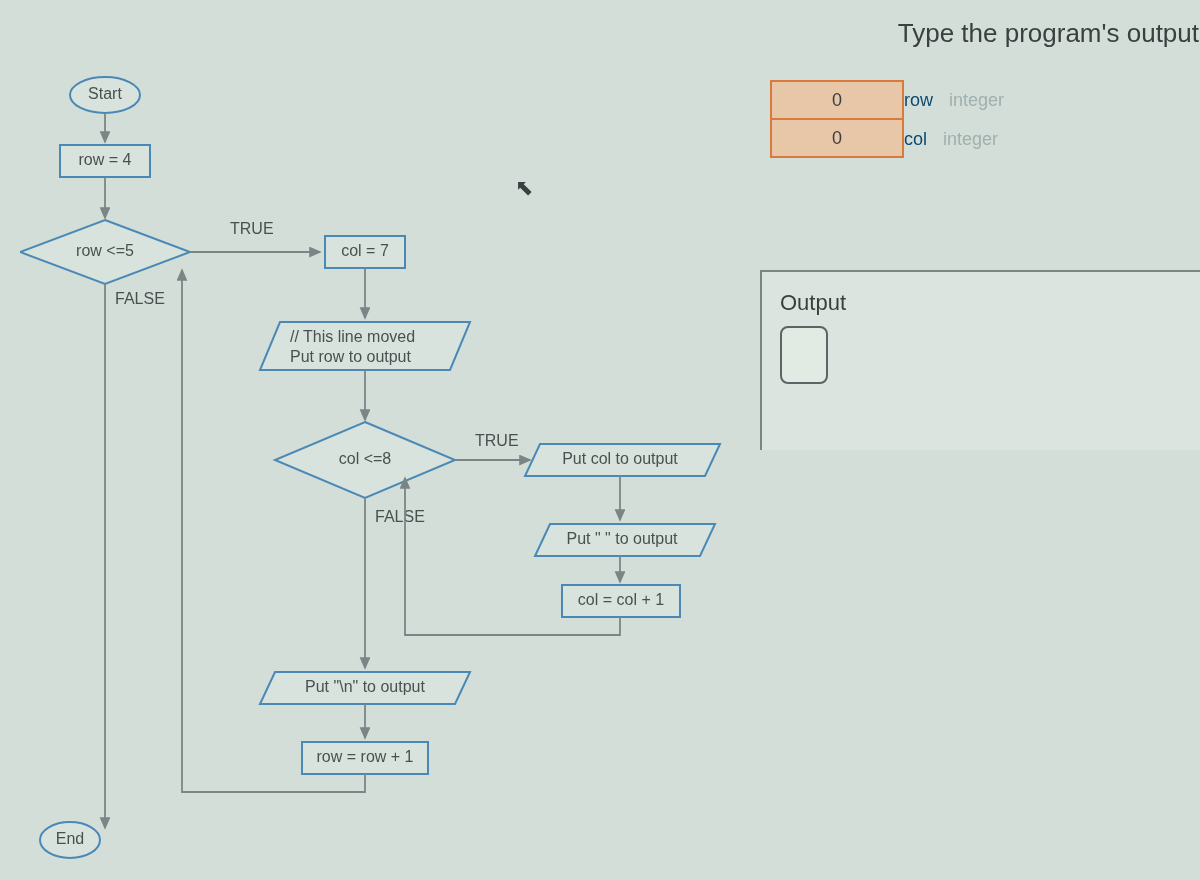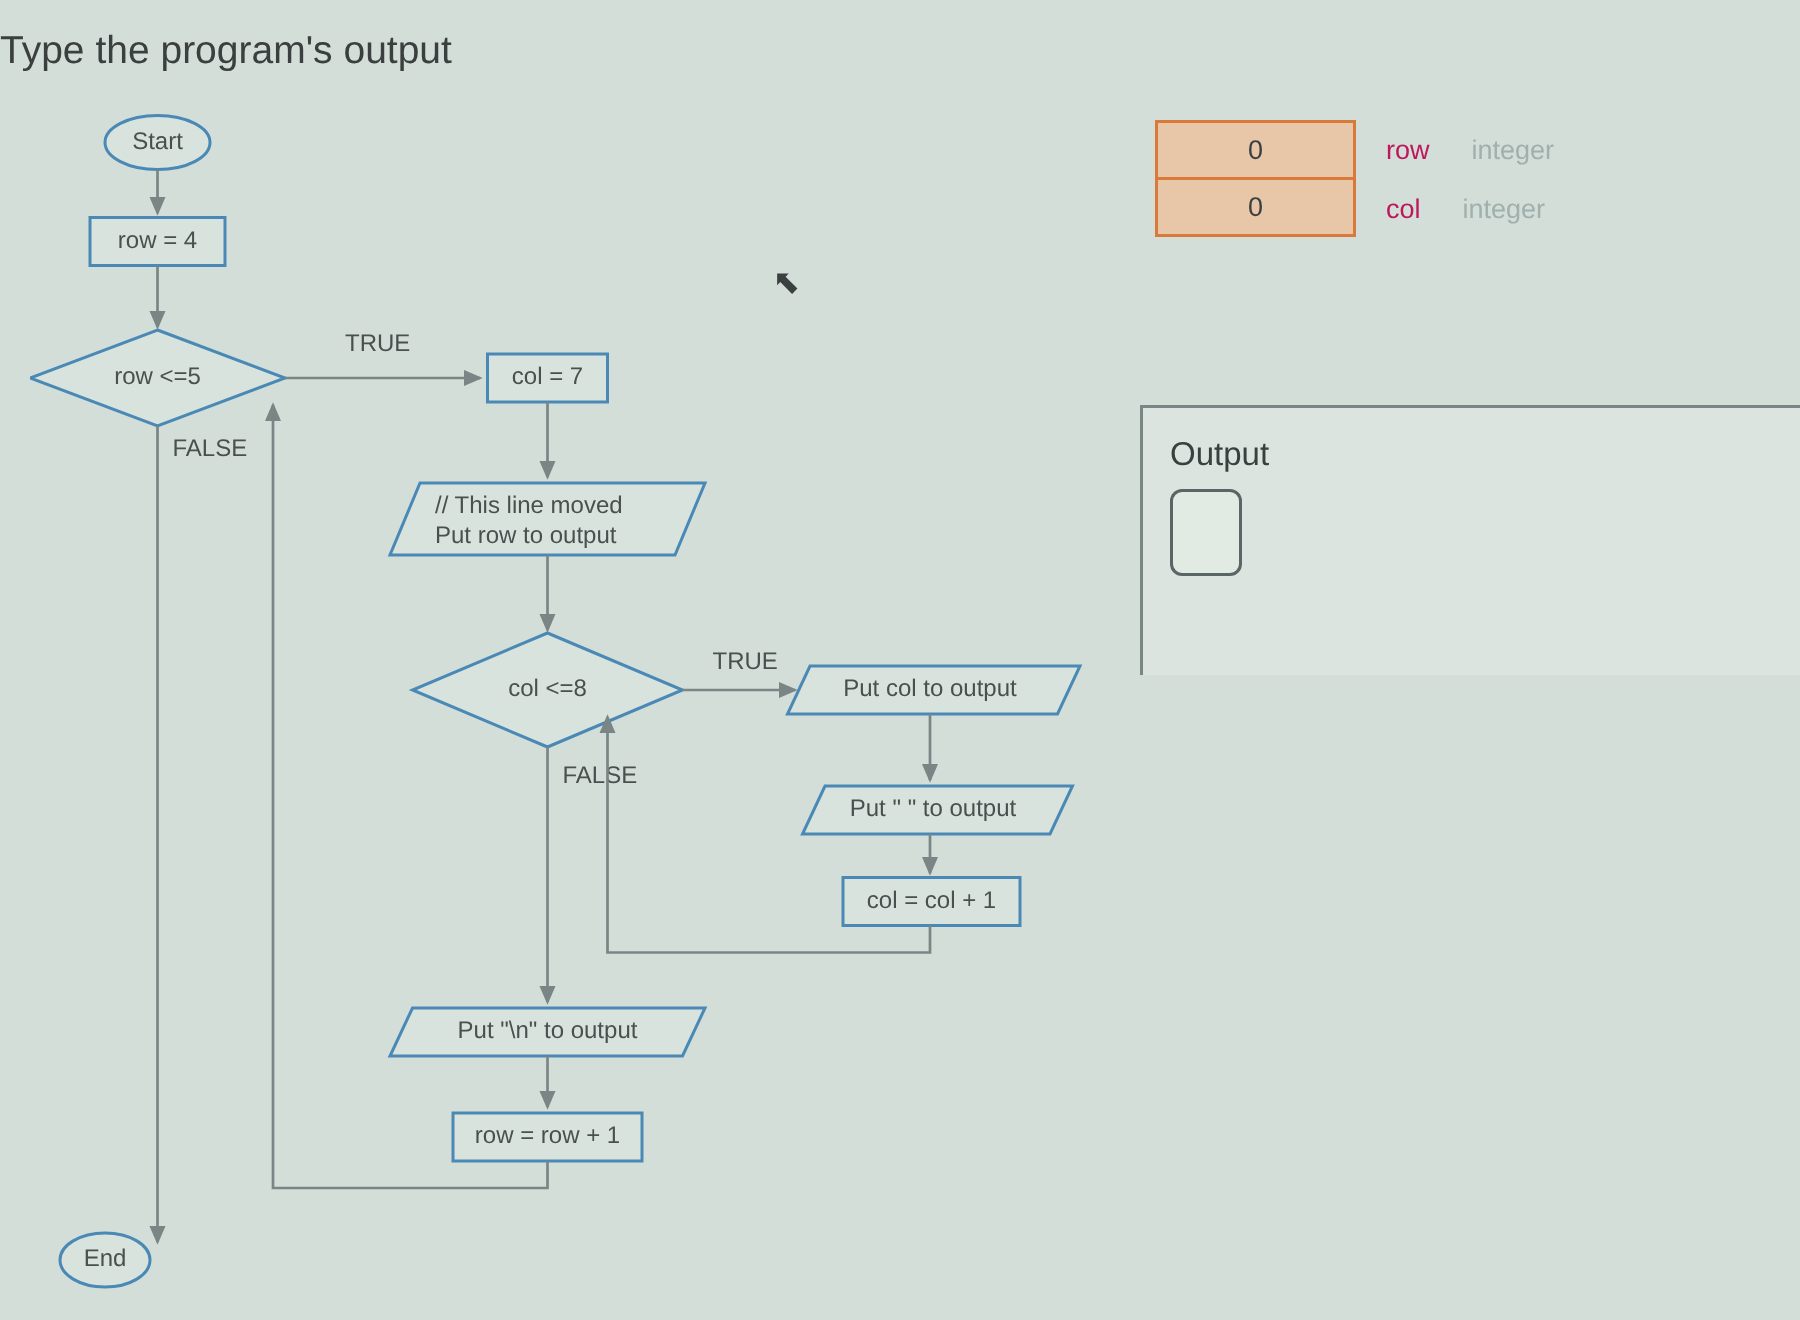--- a/index.html
+++ b/index.html
@@ -10,23 +10,24 @@
     background: #d4ded8;
     font-family: Arial, Helvetica, sans-serif;
     color: #4a5050;
     overflow: hidden;
   }
   .title {
     position: absolute;
     top: 18px;
     left: 0;
     width: 1155px;
-    text-align: left;
+    text-align: right;
     font-size: 26px;
     color: #3a3f3f;
+    padding-left: 44px;
   }
   svg.flow {
     position: absolute;
     top: 70px;
     left: 20px;
     width: 750px;
     height: 800px;
   }
   .flow text {
     font-family: Arial, Helvetica, sans-serif;
@@ -64,26 +65,25 @@
     background: #e8c6a8;
     text-align: center;
     line-height: 36px;
     font-size: 18px;
     color: #3a3f3f;
   }
   .var-row + .var-row .var-box {
     border-top: none;
   }
   .var-name {
-    margin-left: 20px;
-    font-size: 18px;
-    color: #be185d;
+    font-size: 18px;
+    color: #0c4a6e;
   }
   .var-type {
-    margin-left: 28px;
+    margin-left: 16px;
     font-size: 18px;
     color: #9fb0ae;
   }
 
   .output-panel {
     position: absolute;
     top: 270px;
     left: 760px;
     width: 440px;
     height: 180px;

